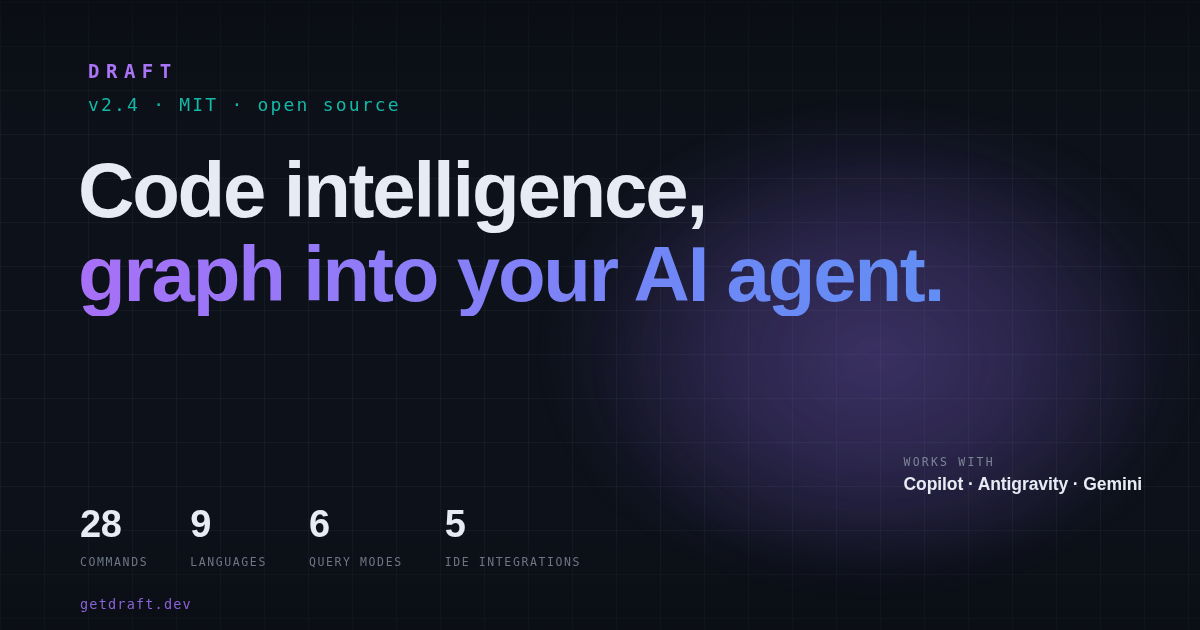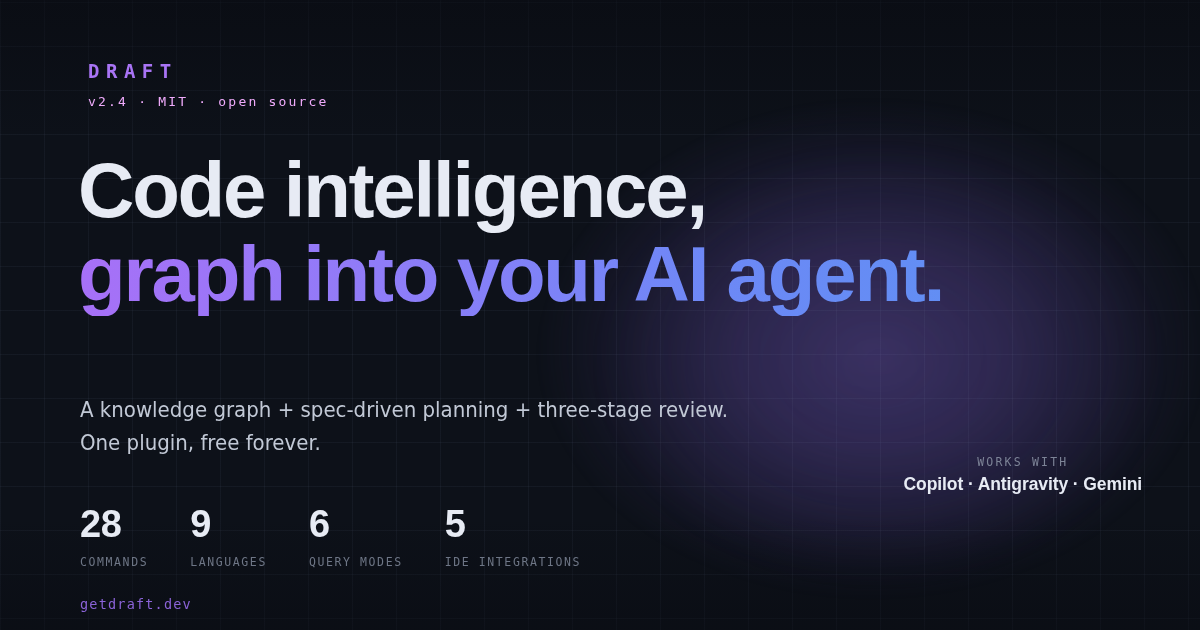--- a/index.html
+++ b/index.html
@@ -78,23 +78,23 @@
   .brand-name {
     font-family: "DejaVu Sans Mono", "Liberation Mono", monospace;
     font-size: 19px;
     font-weight: bold;
     letter-spacing: 6.5px;
     color: #a974f5;
   }
   .brand-meta {
     margin-top: 12px;
     font-family: "DejaVu Sans Mono", "Liberation Mono", monospace;
-    font-size: 13px;
+    font-size: 18px;
     letter-spacing: 2.2px;
-    color: #f0abfc;
+    color: #14b8a6;
   }
 
   .headline {
     position: absolute;
     left: 78px;
     top: 148px;
     width: 1020px;
   }
   .headline-line {
     font-size: 78px;
@@ -145,21 +145,21 @@
     font-size: 11.5px;
     letter-spacing: 1.6px;
     color: #6e7686;
     white-space: nowrap;
   }
 
   .works-with {
     position: absolute;
     right: 58px;
     top: 455px;
-    text-align: center;
+    text-align: left;
   }
   .works-label {
     font-family: "DejaVu Sans Mono", "Liberation Mono", monospace;
     font-size: 11.5px;
     letter-spacing: 2.2px;
     color: #7d8497;
   }
   .works-line {
     margin-top: 9px;
     font-size: 17.5px;
@@ -195,24 +195,20 @@
     <div class="brand">
       <div class="brand-name">DRAFT</div>
       <div class="brand-meta">v2.4 · MIT · open source</div>
     </div>
 
     <div class="headline">
       <div class="headline-line headline-line1">Code intelligence,</div>
       <div class="headline-line headline-line2">graph into your AI agent.</div>
     </div>
 
-    <div class="subtitle">
-      <div>A knowledge graph + spec-driven planning + three-stage review.</div>
-      <div>One plugin, free forever.</div>
-    </div>
 
     <div class="stats">
       <div class="stat">
         <div class="stat-value">28</div>
         <div class="stat-label">COMMANDS</div>
       </div>
       <div class="stat">
         <div class="stat-value">9</div>
         <div class="stat-label">LANGUAGES</div>
       </div>

